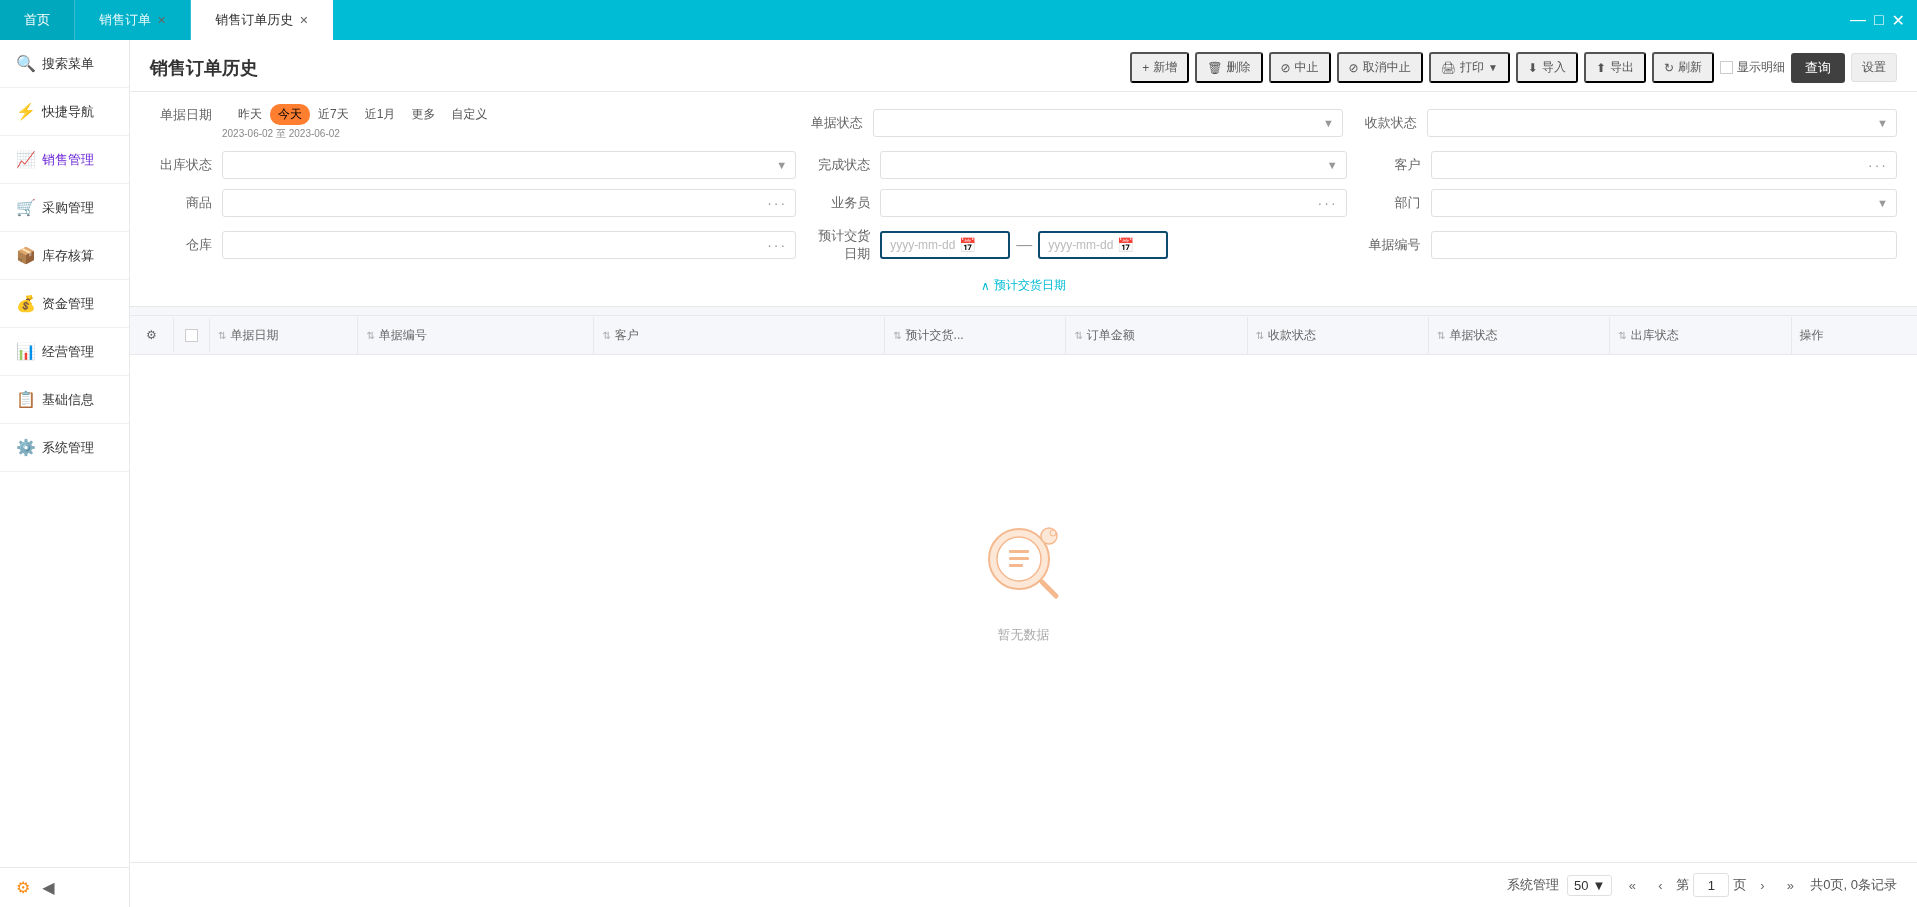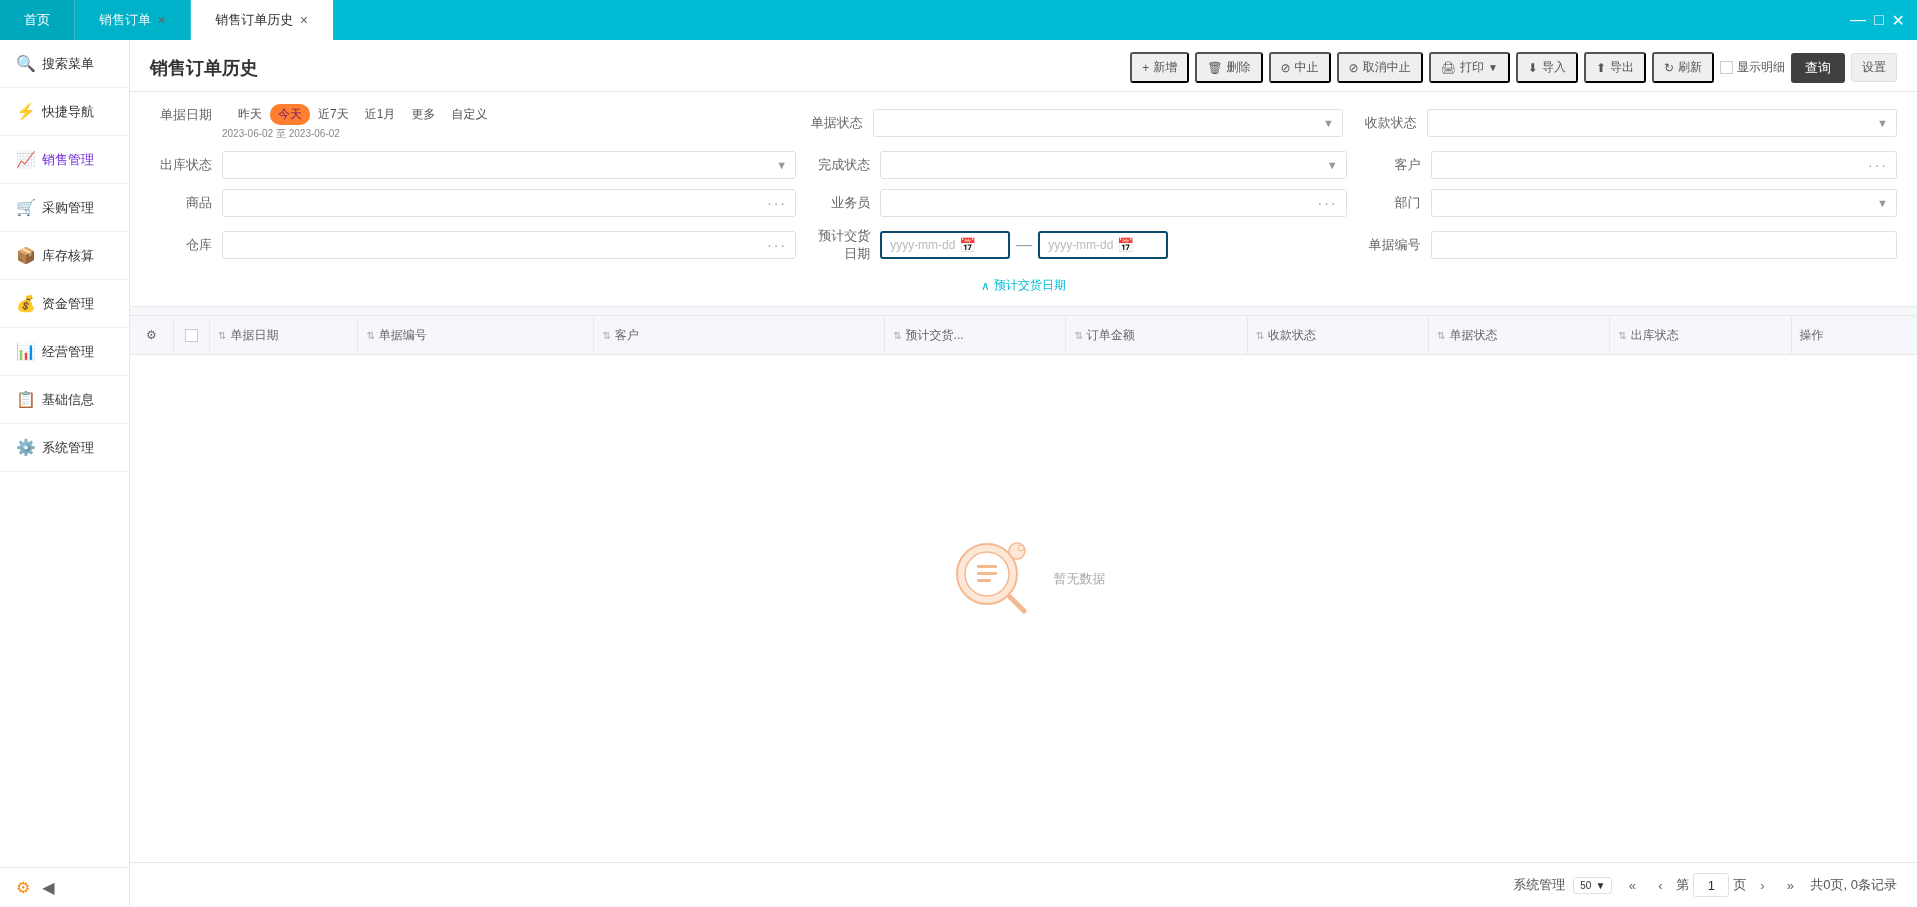--- a/index.html
+++ b/index.html
@@ -212,21 +212,21 @@
     }
     .date-btn {
       padding: 2px 8px;
       font-size: 12px;
       color: #555;
       cursor: pointer;
       border-radius: 2px;
     }
     .date-btn.active {
       background: #ff7e2f;
-      color: #701a75;
+      color: #000000;
       border-radius: 10px;
       padding: 2px 8px;
     }
     .collapse-btn {
       display: flex;
       align-items: center;
       justify-content: center;
       color: #00bcd4;
       font-size: 12px;
       cursor: pointer;
@@ -287,21 +287,21 @@
     .th-delivery { flex: 1.5; }
     .th-amount { flex: 1.5; }
     .th-pay-status { flex: 1.5; }
     .th-order-status { flex: 1.5; }
     .th-stock-status { flex: 1.5; }
     .th-action { flex: 1; }
 
     .empty-state {
       flex: 1;
       display: flex;
-      flex-direction: row;
+      flex-direction: column;
       align-items: center;
       justify-content: center;
       gap: 12px;
       padding-bottom: 60px;
     }
     .empty-icon {
       width: 100px;
       height: 100px;
       position: relative;
     }
@@ -316,21 +316,21 @@
       border-top: 1px solid #e8e8e8;
       gap: 8px;
       font-size: 13px;
       color: #555;
       flex-shrink: 0;
     }
     .select-box {
       border: 1px solid #e0e0e0;
       border-radius: 3px;
       padding: 2px 6px;
-      font-size: 10px;
+      font-size: 13px;
       cursor: pointer;
       display: flex;
       align-items: center;
       gap: 4px;
       color: #333;
     }
     .page-nav {
       display: flex;
       align-items: center;
       gap: 4px;

